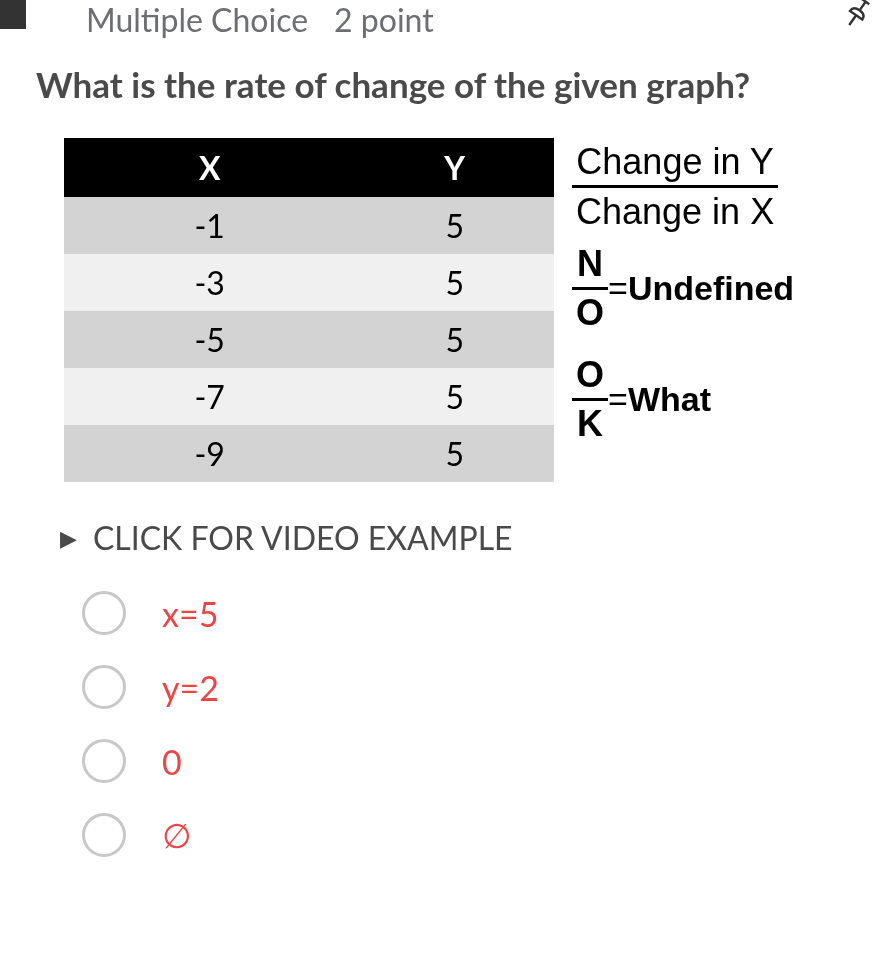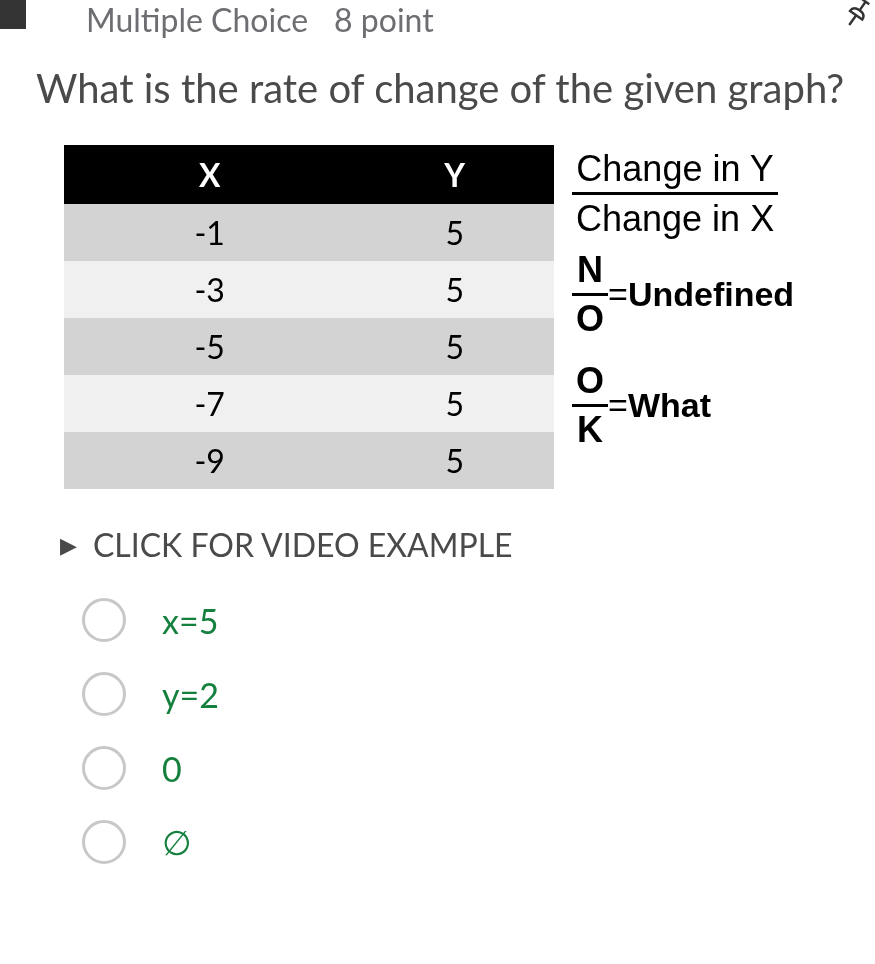--- a/index.html
+++ b/index.html
@@ -46,23 +46,23 @@
       top: -4px;
       width: 36px;
       height: 36px;
     }
     .pin-icon svg {
       width: 36px;
       height: 36px;
       transform: rotate(35deg);
     }
     .question-prompt {
-      font-size: 40px;
+      font-size: 35px;
       color: #4a4a4a;
-      font-weight: 400;
+      font-weight: 700;
       line-height: 1.35;
       padding: 14px 24px 30px 36px;
     }
     .content-area {
       display: flex;
       padding: 0 36px 0 64px;
       align-items: flex-start;
       gap: 18px;
     }
     .data-table {
@@ -158,31 +158,31 @@
     .radio-circle {
       width: 44px;
       height: 44px;
       border: 3px solid #c8c8c8;
       border-radius: 50%;
       margin-right: 36px;
       flex-shrink: 0;
     }
     .option-label {
       font-size: 34px;
-      color: #15803d;
+      color: #ef4444;
       font-weight: 400;
     }
   </style>
 </head>
 <body>
 
 <div class="header-row">
   <div class="header-marker"></div>
   <span class="question-type">Multiple Choice</span>
-  <span class="points">8 point</span>
+  <span class="points">2 point</span>
   <span class="pin-icon">
     <svg viewBox="0 0 24 24" fill="none" stroke="#333" stroke-width="1.6">
       <path d="M12 2 L12 9 M9 2 L15 2 M7 13 C7 10 9 9 12 9 C15 9 17 10 17 13 L7 13 Z M12 13 L12 21"></path>
     </svg>
   </span>
 </div>
 
 <div class="question-prompt">What is the rate of change of the given graph?</div>
 
 <div class="content-area">

